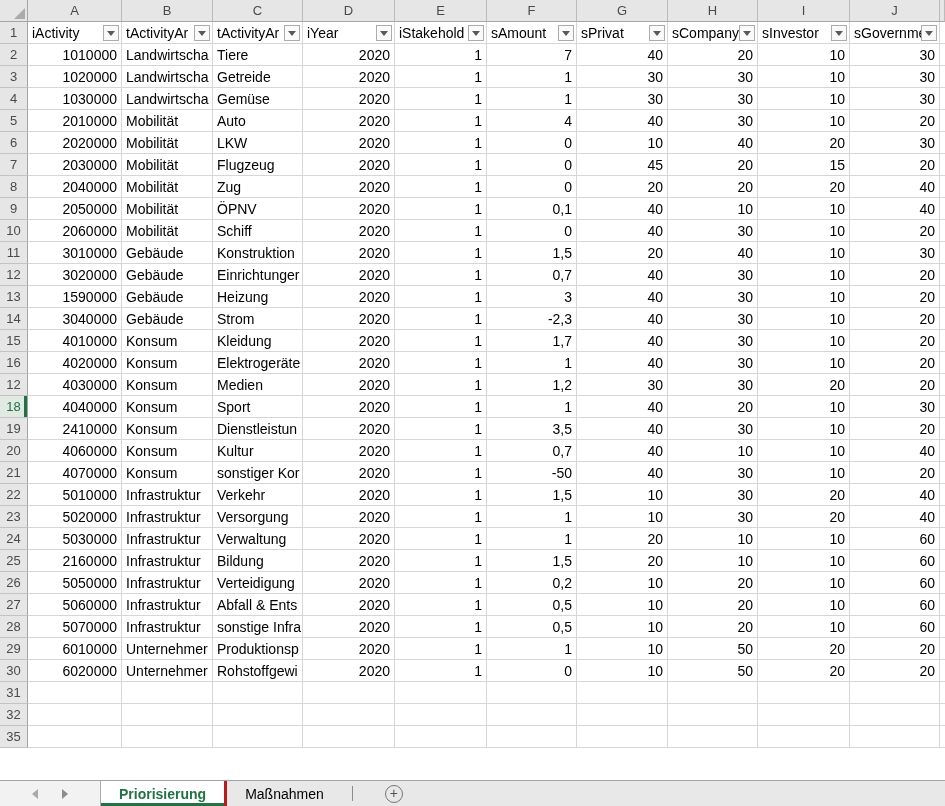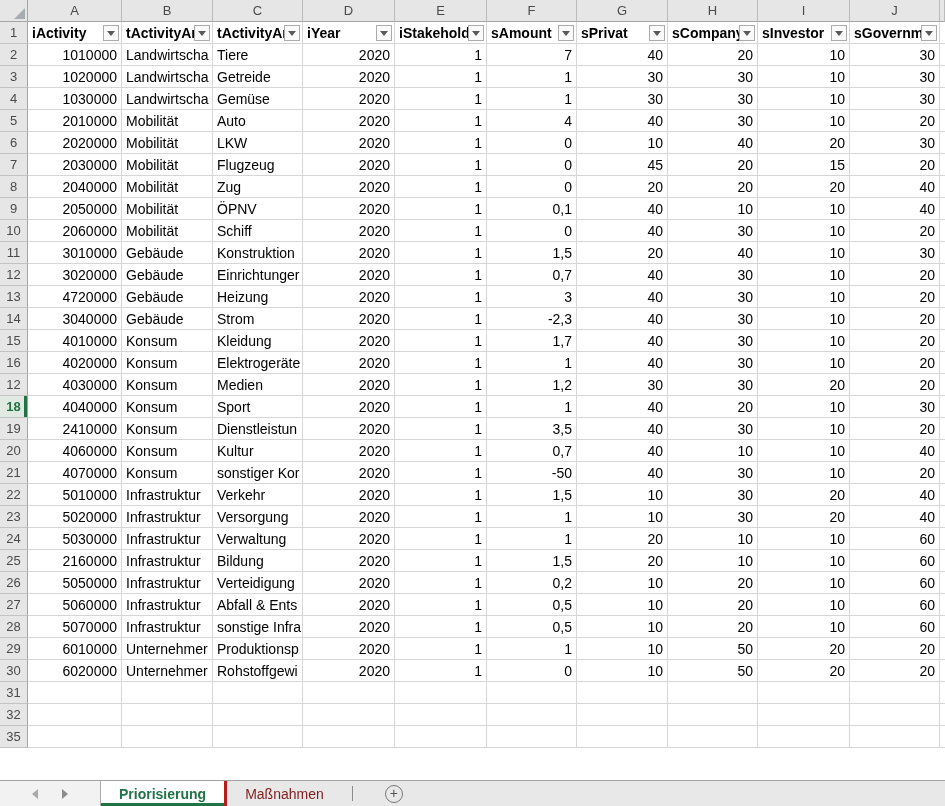--- a/index.html
+++ b/index.html
@@ -27,36 +27,36 @@
     border-left:11px solid transparent; border-bottom:11px solid #A8ACB0;
   }
 
   
   .rowhead {
     background:#E6E6E6; border-right:1px solid #A5A5A5; border-bottom:1px solid #C3C3C3;
     font-size:13px; color:#4a4a4a; display:flex; align-items:center; justify-content:center;
     user-select:none; position:relative;
   }
   .rowhead.selected {
-    background:#E0E9E2; color:#217346; font-weight:700;
+    background:#E0E9E2; color:#217346; font-weight:400;
     box-shadow: inset -3px 0 0 #217346;
   }
 
   
   .cell {
     background:#fff; border-right:1px solid #D6D6D6; border-bottom:1px solid #D6D6D6;
     font-size:14px; color:#000; overflow:hidden; white-space:nowrap;
     display:flex; align-items:center; padding:0 4px; position:relative;
   }
   .cell.num { justify-content:flex-end; }
   .cell.txt { justify-content:flex-start; padding-left:4px; padding-right:0; }
   .cell.sliver { border-right:none; padding:0; }
 
   
-  .hcell { font-weight:700; }
+  .hcell { font-weight:400; }
   .filter-btn {
     position:absolute; right:2px; top:50%; transform:translateY(-50%);
     width:16px; height:16px; background:#FAFAFA; border:1px solid #ACACAC;
     display:flex; align-items:center; justify-content:center; cursor:pointer;
   }
   .filter-btn .arr {
     width:0; height:0; border-left:4px solid transparent; border-right:4px solid transparent;
     border-top:5px solid #595959; margin-top:1px;
   }
 
@@ -64,21 +64,21 @@
   #tabbar {
     height:26px; background:#E8E8E8; border-top:1px solid #A3A3A3;
     display:flex; align-items:stretch; position:relative; user-select:none;
   }
   .tab-nav { width:100px; display:flex; align-items:center; justify-content:center; gap:24px; background:#F2F2F2; }
   .nav-arrow { width:0; height:0; cursor:pointer; }
   .nav-arrow.left  { border-top:5px solid transparent; border-bottom:5px solid transparent; border-right:6px solid #A9A9A9; }
   .nav-arrow.right { border-top:5px solid transparent; border-bottom:5px solid transparent; border-left:6px solid #8C8C8C; }
 
   .sheet-tab {
-    display:flex; align-items:center; padding:0 18px; font-size:14px; color:#7f1d1d;
+    display:flex; align-items:center; padding:0 18px; font-size:14px; color:#000000;
     cursor:pointer; position:relative;
   }
   .sheet-tab.active {
     background:#fff; color:#217346; font-weight:700;
     border-left:1px solid #ABABAB; border-right:3px solid #b91c1c;
     box-shadow: inset 0 -3px 0 #217346;
   }
   .tab-sep { width:1px; height:15px; background:#8c8c8c; align-self:center; margin:0 10px; }
 
   .add-sheet {
@@ -322,21 +322,21 @@
         <div class="cell num">1</div>
         <div class="cell num">0,7</div>
         <div class="cell num">40</div>
         <div class="cell num">30</div>
         <div class="cell num">10</div>
         <div class="cell num">20</div>
         <div class="cell sliver"></div>
       </div>
       <div class="grid-row">
         <div class="rowhead">13</div>
-        <div class="cell num">4720000</div>
+        <div class="cell num">1590000</div>
         <div class="cell txt">Gebäude</div>
         <div class="cell txt">Heizung</div>
         <div class="cell num">2020</div>
         <div class="cell num">1</div>
         <div class="cell num">3</div>
         <div class="cell num">40</div>
         <div class="cell num">30</div>
         <div class="cell num">10</div>
         <div class="cell num">20</div>
         <div class="cell sliver"></div>

